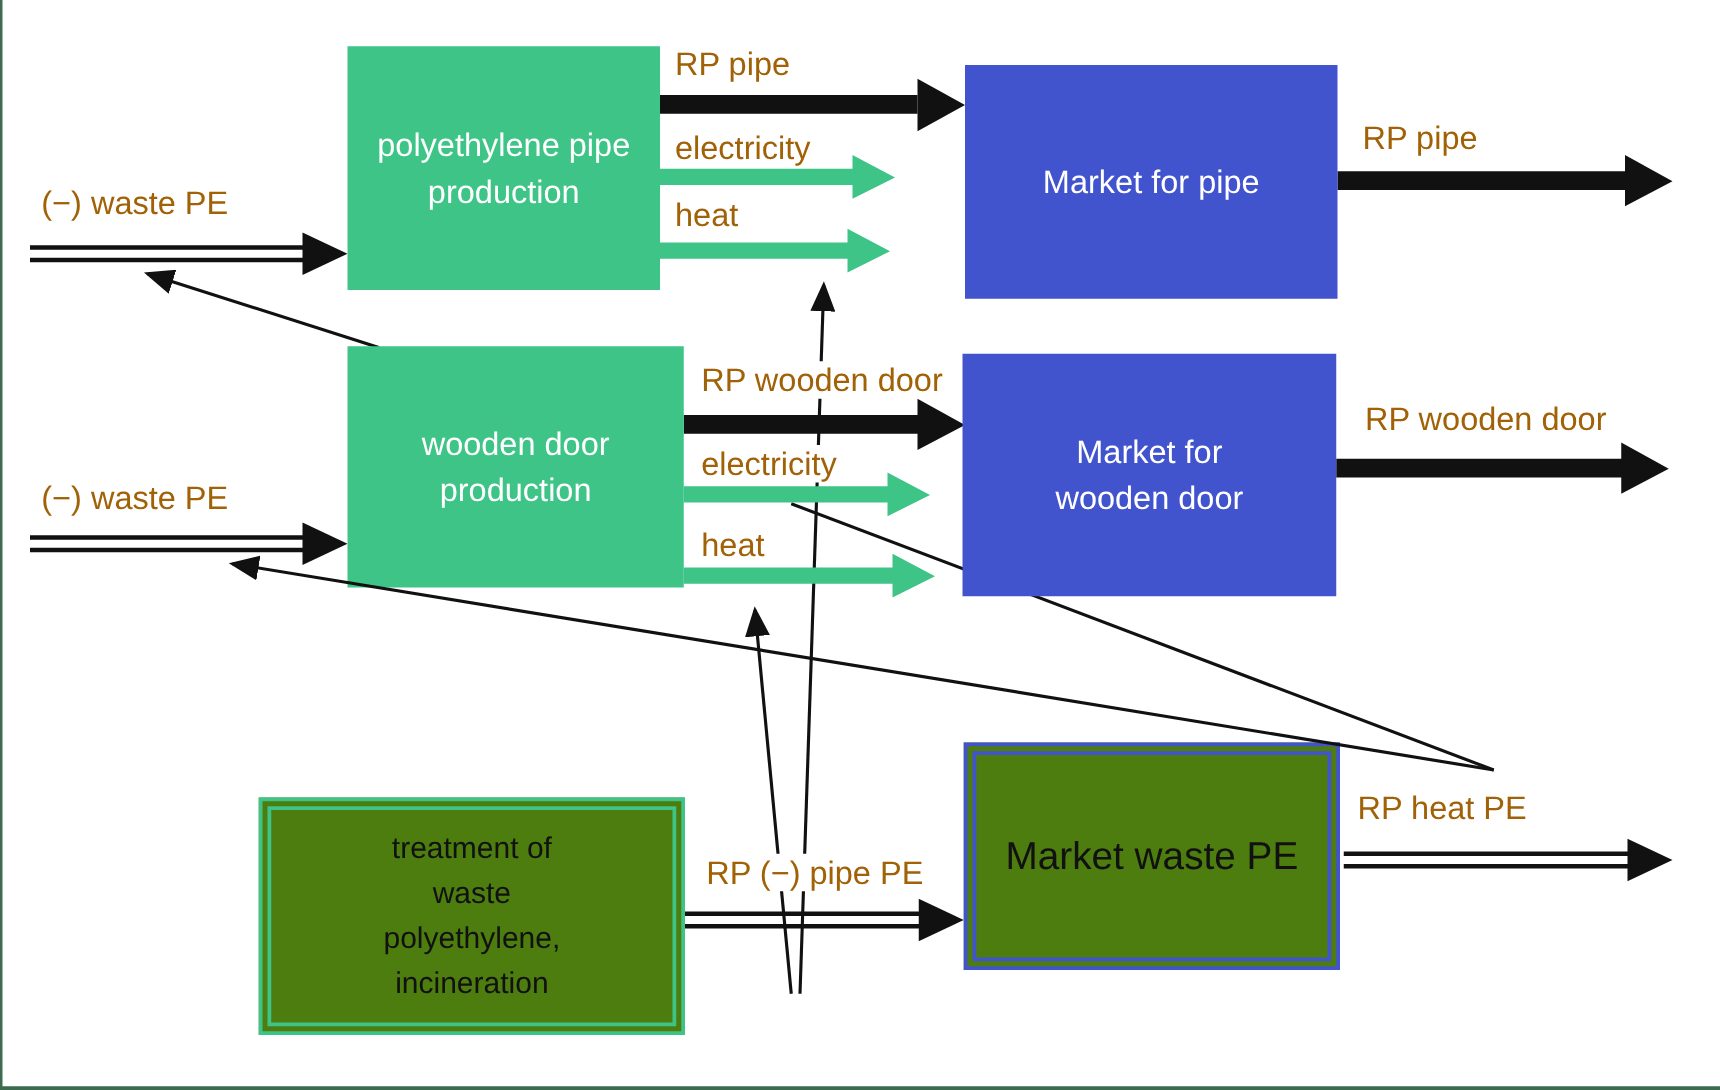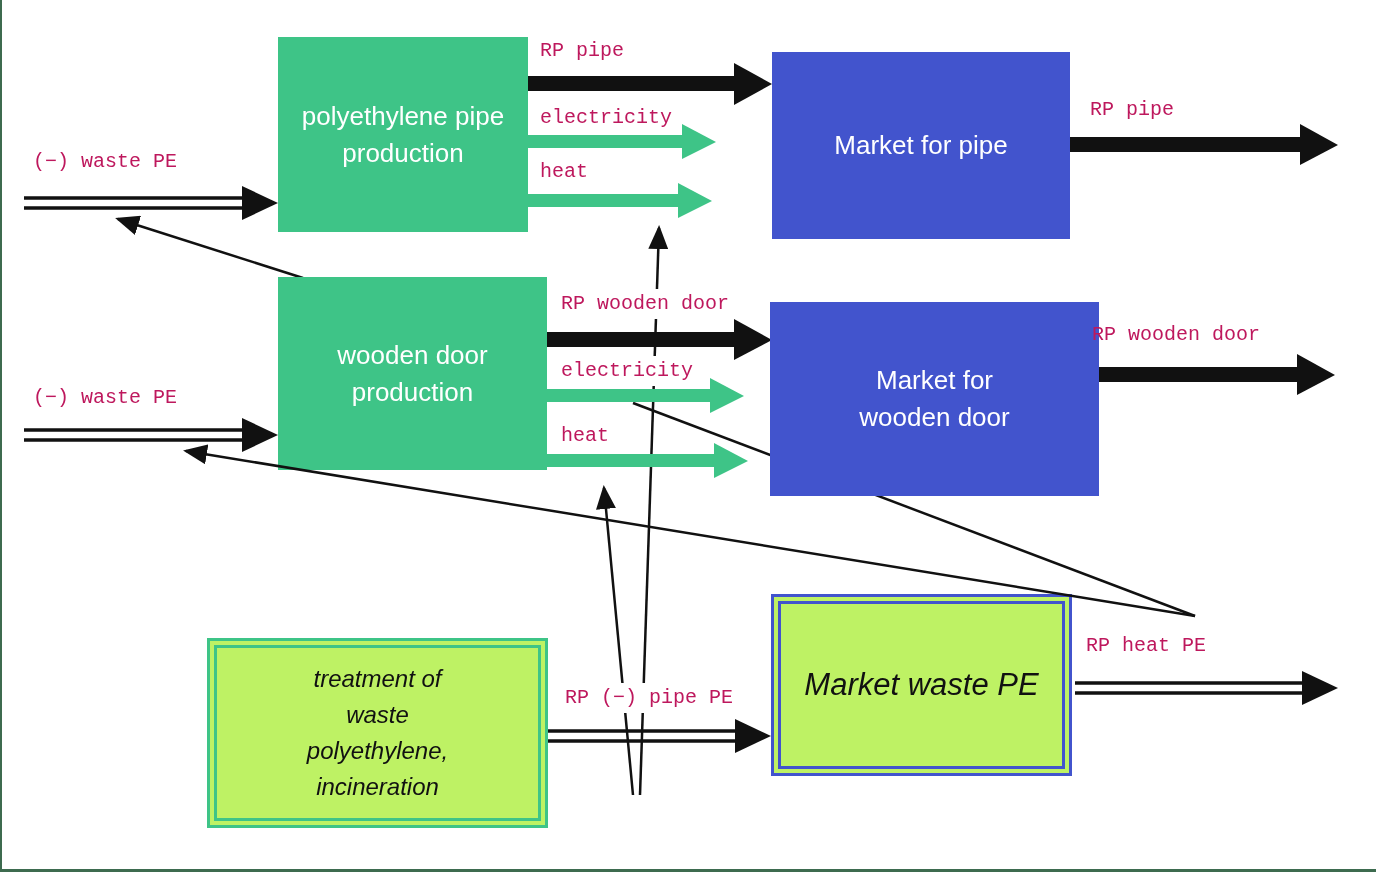--- a/index.html
+++ b/index.html
@@ -5,29 +5,29 @@
   html,body{margin:0;padding:0;background:#ffffff;}
   #stage{position:relative;width:1376px;height:872px;background:#fff;overflow:hidden;
          font-family:"Liberation Sans","DejaVu Sans",sans-serif;color:#111;}
   svg.layer{position:absolute;left:0;top:0;pointer-events:none;}
   #arrows-under{z-index:1;}
   .box{position:absolute;box-sizing:border-box;display:flex;align-items:center;justify-content:center;
        text-align:center;white-space:pre-line;z-index:2;}
   .solid{color:#fff;font-size:26px;line-height:37px;}
   .green{background:var(--box-green);}
   .blue{background:var(--box-blue);}
-  .dbox{position:absolute;box-sizing:border-box;background:#bef264;padding:4px;z-index:2;font-style:italic;}
+  .dbox{position:absolute;box-sizing:border-box;background:#4d7c0f;padding:4px;z-index:2;}
   .dbox.greenb{border:3px solid var(--box-green);}
   .dbox.blueb{border:3px solid var(--box-blue);}
   .dbox-inner{box-sizing:border-box;width:100%;height:100%;display:flex;align-items:center;justify-content:center;
        text-align:center;white-space:pre-line;}
   .greenb .dbox-inner{border:3px solid var(--box-green);font-size:24px;line-height:36px;color:#111;}
   .blueb  .dbox-inner{border:3px solid var(--box-blue);font-size:31px;color:#111;}
   #arrows-over{z-index:3;}
-  .flabel{position:absolute;font-size:20px;line-height:28px;color:#be185d;z-index:4;white-space:nowrap;font-family:Liberation Mono, monospace;}
+  .flabel{position:absolute;font-size:26px;line-height:28px;color:#a16207;z-index:4;white-space:nowrap;}
   .wbg{background:#fff;padding:1px 3px;}
   .frame{position:absolute;background:var(--frame);z-index:5;}
   #frame-left{left:0;top:0;width:2px;height:872px;}
   #frame-bottom{left:0;top:869px;width:1376px;height:3px;}
 </style>
 </head>
 <body>
 
 <div id="stage">
 
@@ -100,21 +100,21 @@
   </svg>
 
   <div class="box solid green" style="left:278px;top:37px;width:250px;height:195px;">polyethylene pipe
 production</div>
 
   <div class="box solid blue" style="left:772px;top:52px;width:298px;height:187px;">Market for pipe</div>
 
   <div class="box solid green" style="left:278px;top:277px;width:269px;height:193px;">wooden door
 production</div>
 
-  <div class="box solid blue" style="left:770px;top:283px;width:329px;height:194px;margin-top:19px;">Market for
+  <div class="box solid blue" style="left:770px;top:283px;width:299px;height:194px;">Market for
 wooden door</div>
 
   <div class="dbox greenb" style="left:207px;top:638px;width:341px;height:190px;">
     <div class="dbox-inner">treatment of
 waste
 polyethylene,
 incineration</div>
   </div>
 
   <div class="dbox blueb" style="left:771px;top:594px;width:301px;height:182px;">

